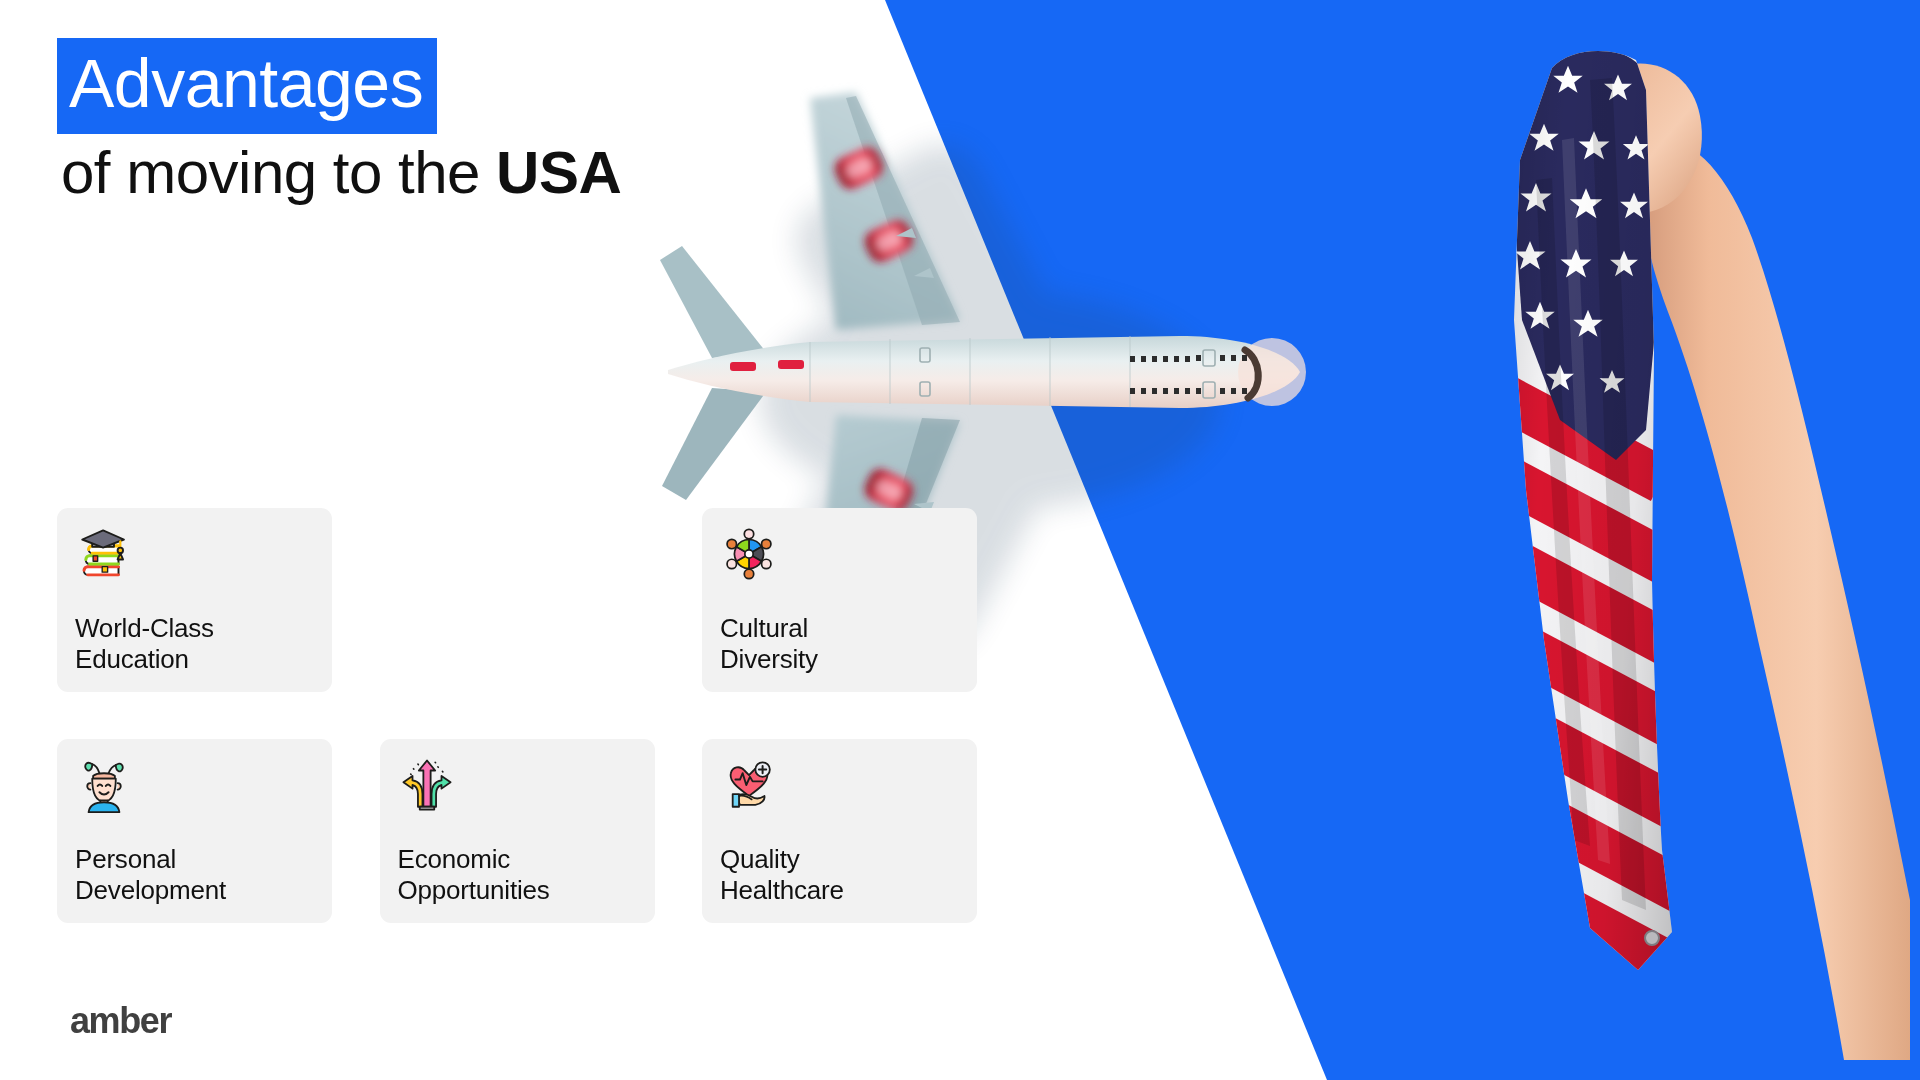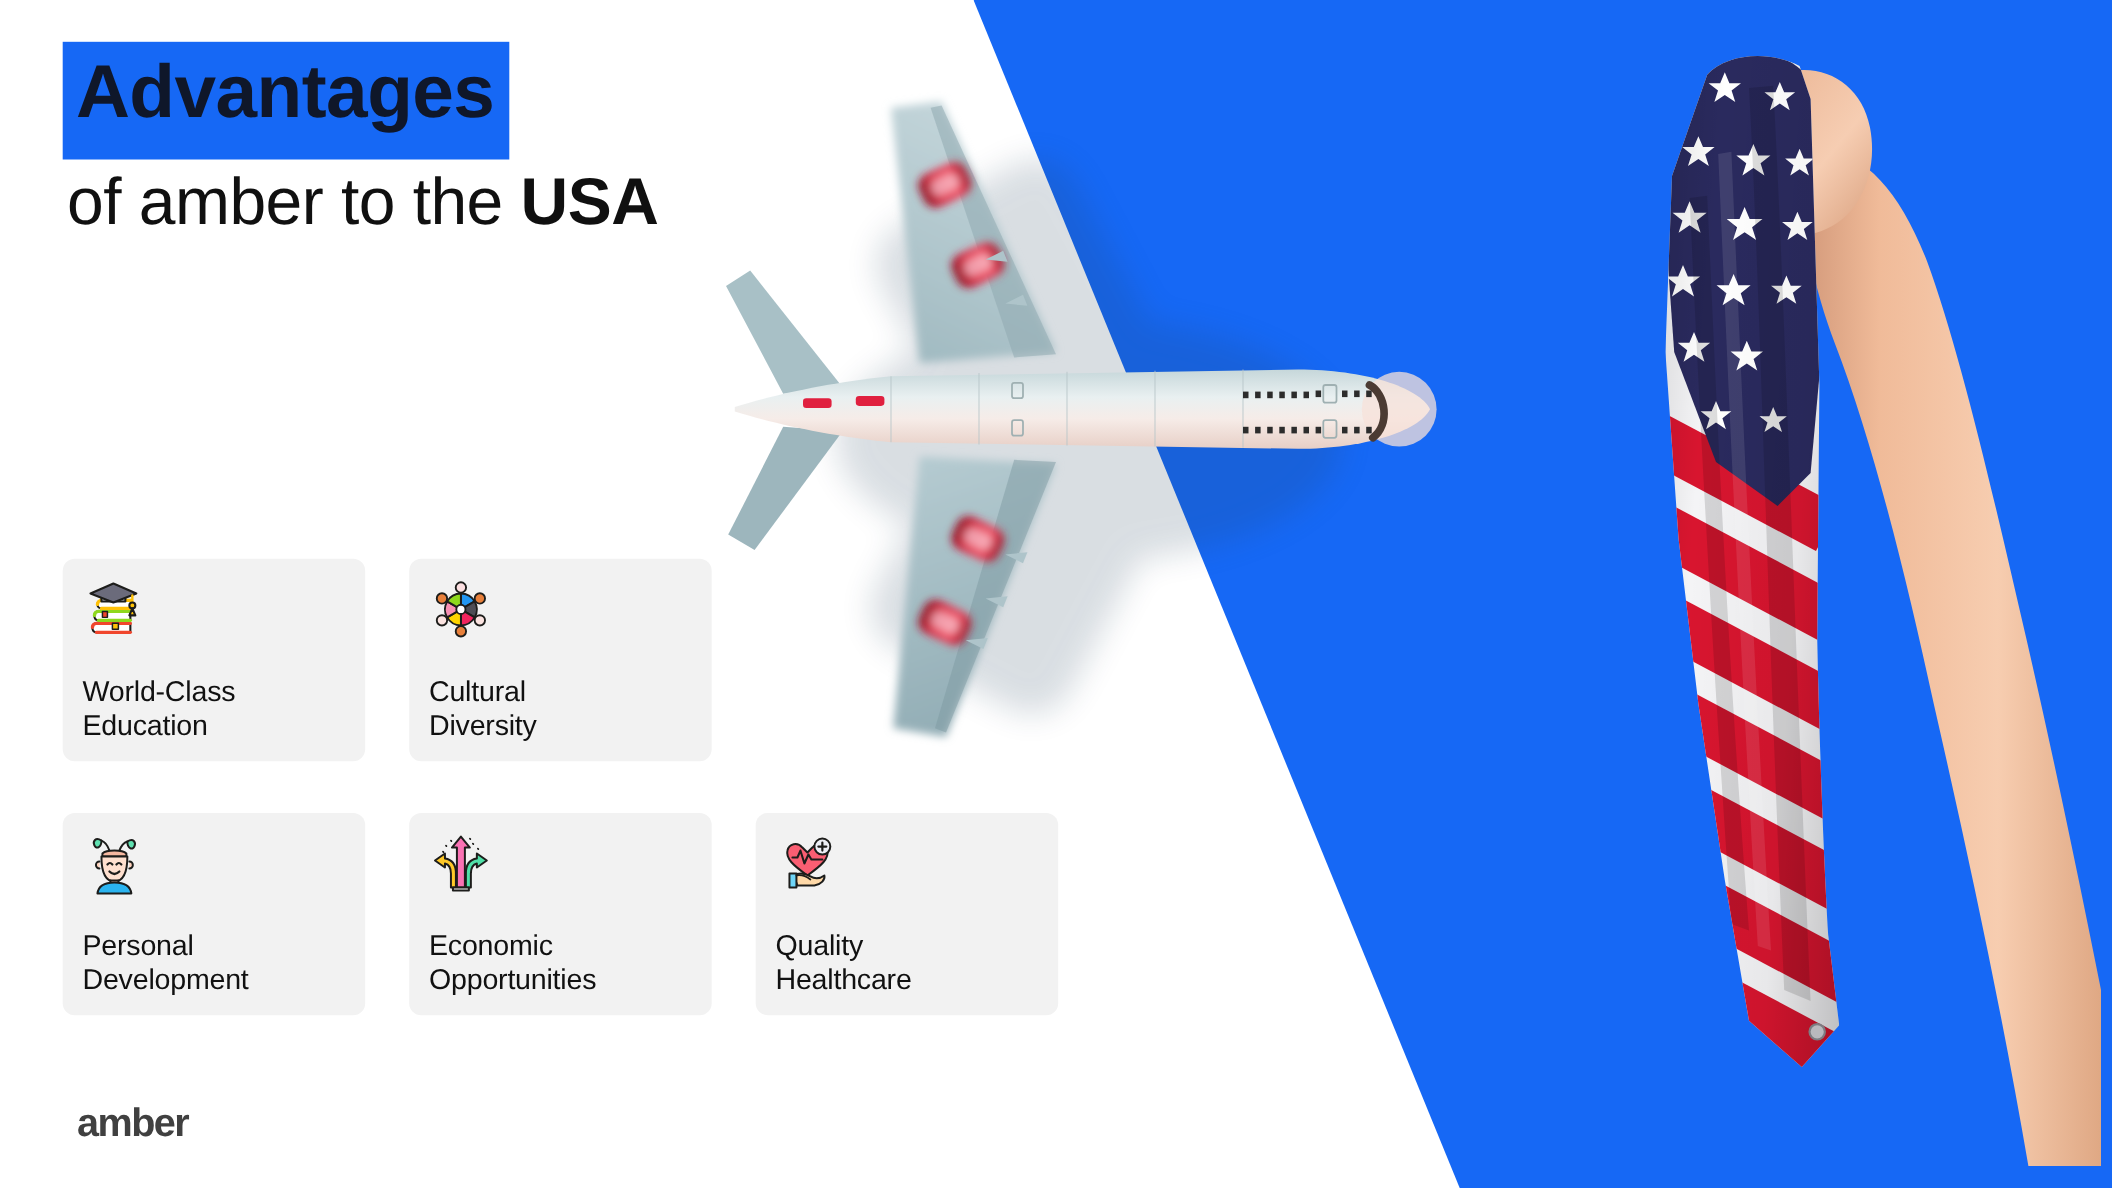--- a/index.html
+++ b/index.html
@@ -16,43 +16,43 @@
     position:absolute; left:0; top:0; width:1920px; height:1080px;
     background:#1668F5;
     clip-path: polygon(885px 0px, 1920px 0px, 1920px 1080px, 1327px 1080px);
   }
 
   
   .headline { position:absolute; left:57px; top:38px; }
   .headline-line1 {
     display:inline-block;
     background:#1668F5;
-    color:#0f172a;
+    color:#ffffff;
     font-size:68px;
     line-height:1.22;
-    font-weight:700;
+    font-weight:400;
     letter-spacing:-0.5px;
-    padding:4px 14px 20px 12px;
+    padding:4px 14px 9px 12px;
   }
   .headline-line2 {
     display:block;
     color:#101010;
     font-size:60px;
     line-height:1.18;
     font-weight:400;
     letter-spacing:-0.5px;
     margin-top:4px;
     padding-left:4px;
     white-space:nowrap;
   }
   .headline-line2 .strong { font-weight:700; }
 
   
   .cards { position:absolute; left:57px; top:508px; width:920px; }
-  .card-row { display:flex; gap:40px; }
+  .card-row { display:flex; gap:40px;justify-content:space-between; }
   .card-row + .card-row { margin-top:47px; }
   .card {
     width:275px; height:184px;
     background:#F2F2F2;
     border-radius:11px;
     padding:17px 18px 14px 18px;
     display:flex; flex-direction:column;
     justify-content:flex-start;
   }
   .card-icon { width:58px; height:58px; flex:none; }
@@ -351,21 +351,21 @@
           <path d="M122 120 C 130 300 140 540 158 840 L170 844 C 152 540 142 300 134 118 Z"></path>
         </g>
       </g>
 
       <circle cx="212" cy="918" r="7" fill="#b9b9bd" stroke="#7d7d82" stroke-width="2"></circle>
     </svg>
   </div>
 
   <div class="headline">
     <span class="headline-line1">Advantages</span>
-    <span class="headline-line2"><span>of amber to the </span><span class="strong">USA</span></span>
+    <span class="headline-line2"><span>of moving to the </span><span class="strong">USA</span></span>
   </div>
 
   <div class="cards">
 
     <div class="card-row">
 
       <div class="card">
         <span class="card-icon">
           <svg viewBox="0 0 64 64" xmlns="http://www.w3.org/2000/svg">
             <g stroke="#1d1d1b" stroke-width="2.1" stroke-linejoin="round" stroke-linecap="round">

